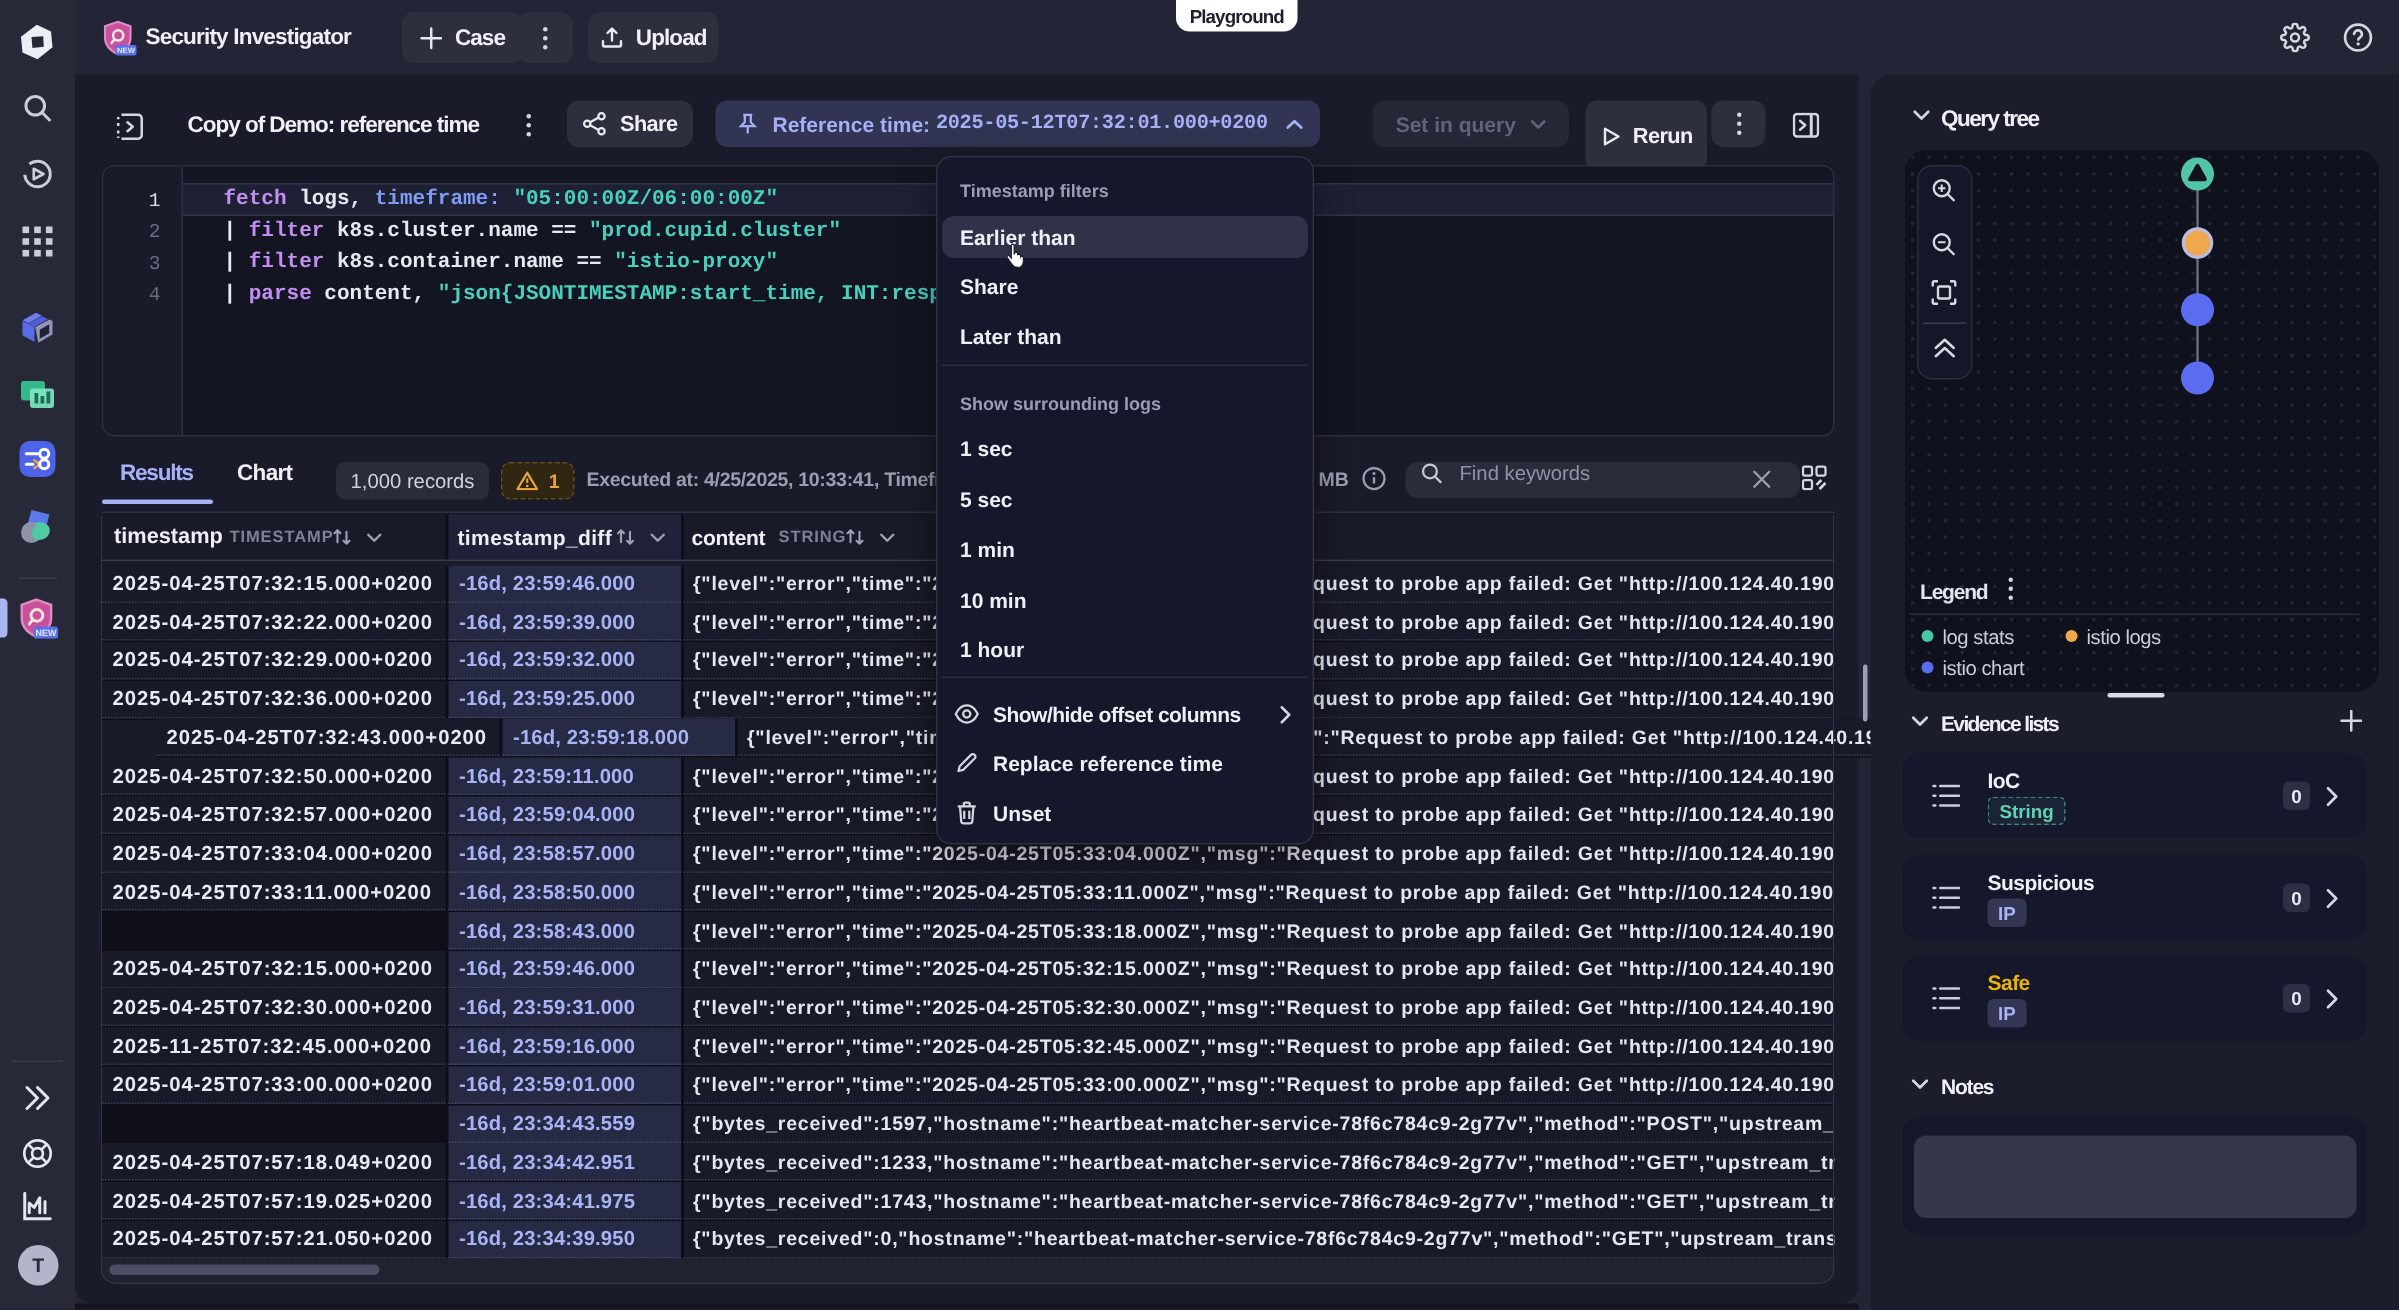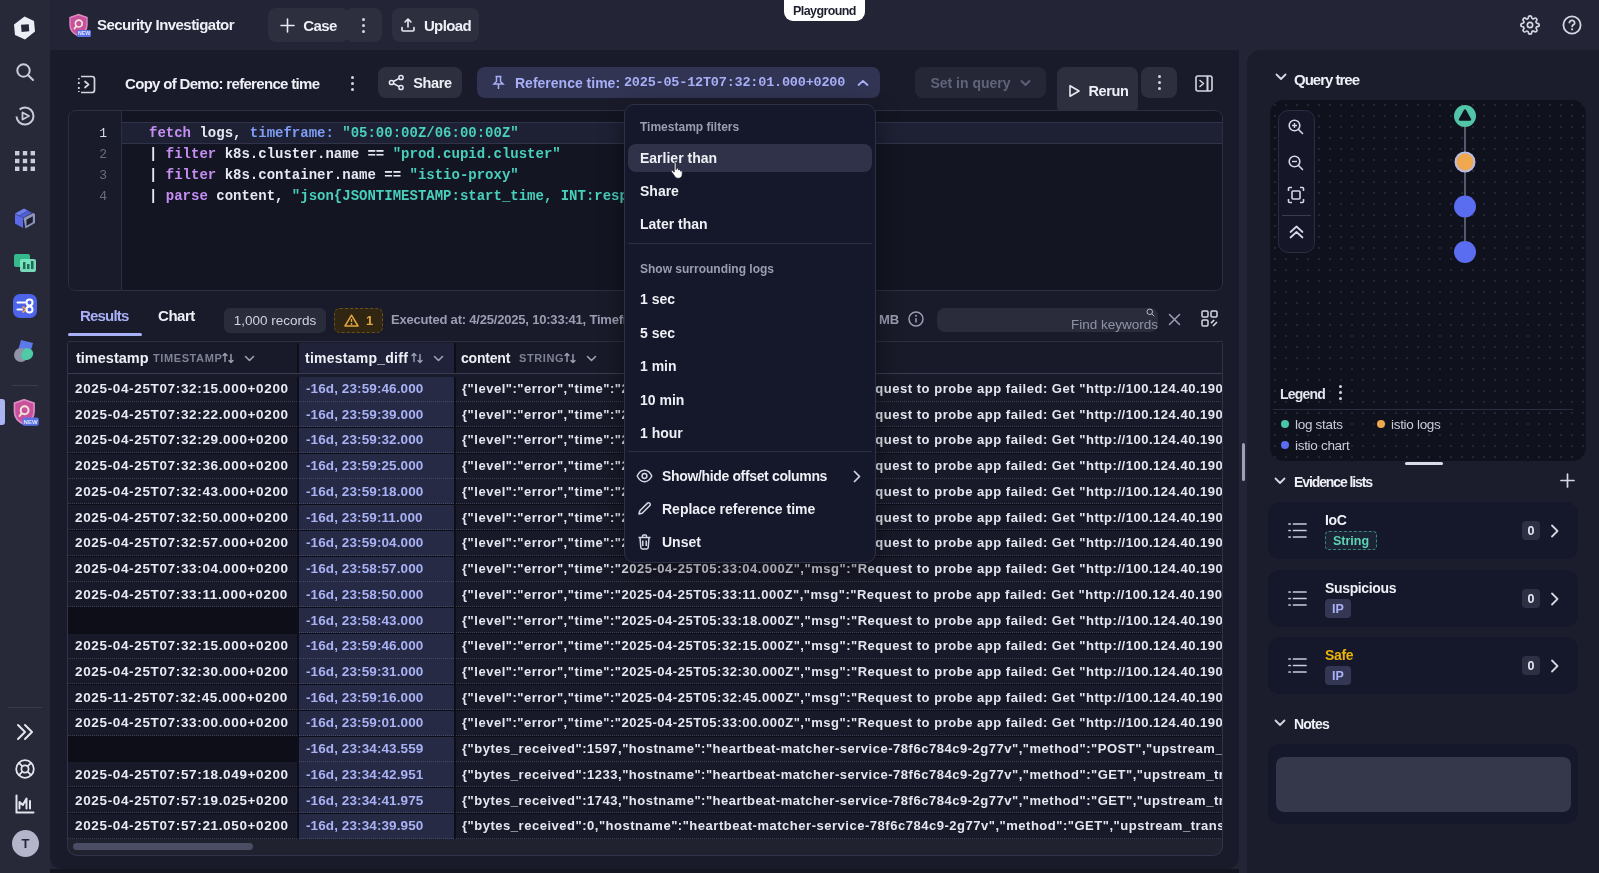--- a/index.html
+++ b/index.html
@@ -211,21 +211,21 @@
       </svg>
   <span style="font-size:13px;font-weight:bold;color:#e4a63e;">1</span>
     </div>
 <div class="abs" style="left:391px;top:312px;width:233px;overflow:hidden;white-space:nowrap;font-size:13px;letter-spacing:-0.2px;color:#9a9eb2;font-weight:bold;">Executed at: 4/25/2025, 10:33:41, Timeframe: 2025-04-25T05:00:00Z</div>
 <div class="abs" style="left:879px;top:312px;font-size:13px;color:#9a9eb2;font-weight:bold;">MB</div>
 <svg class="abs" style="left:908px;top:311px;" width="16" height="16" viewBox="0 0 16 16">
   <circle cx="8" cy="8" r="7" fill="none" stroke="#9a9eb2" stroke-width="1.5"></circle>
   <line x1="8" y1="7.2" x2="8" y2="11.4" stroke="#9a9eb2" stroke-width="1.6"></line>
       <circle cx="8" cy="4.7" r="1" fill="#9a9eb2"></circle>
 </svg>
-<div class="abs" style="left:937px;top:308px;width:221px;height:24px;background:#2a2c3c;border-radius:8px;display:flex;align-items:flex-end;flex-direction:column;">
+<div class="abs" style="left:937px;top:308px;width:263px;height:24px;background:#2a2c3c;border-radius:8px;display:flex;align-items:flex-start;">
   <svg style="margin-left:10px;" width="15" height="15" viewBox="0 0 15 15">
         <circle cx="6.3" cy="6.3" r="4.6" fill="none" stroke="#c5c8d6" stroke-width="1.5"></circle>
         <line x1="9.8" y1="9.8" x2="13.4" y2="13.4" stroke="#c5c8d6" stroke-width="1.5" stroke-linecap="round"></line>
       </svg>
   <span style="margin-left:11px;font-size:13.5px;color:#8f93a8;">Find keywords</span>
     </div>
 <svg class="abs" style="left:1167px;top:312px;" width="15" height="15" viewBox="0 0 15 15">
       <path d="M2.5 2.5 L12.5 12.5 M12.5 2.5 L2.5 12.5" stroke="#9aa0b4" stroke-width="1.5" stroke-linecap="round"></path>
     </svg>
 <svg class="abs" style="left:1201px;top:310px;" width="17" height="17" viewBox="0 0 17 17" fill="none" stroke="#d4d7e2" stroke-width="1.5">
@@ -304,21 +304,21 @@
 <div class="cell c1">
         <span class="ts">2025-04-25T07:32:36.000+0200</span>
       </div>
 <div class="cell c2">
         <span class="td">-16d, 23:59:25.000</span>
       </div>
 <div class="cell c3">
         <span class="tc">{"level":"error","time":"2025-04-25T05:32:36.000Z","msg":"Request to probe app failed: Get "http://100.124.40.190:8081/probe"</span>
       </div>
 </div>
-    <div class="trow" style="top:479.4px;">
+    <div class="trow" style="top:479.4px;margin-left:36px;">
 <div class="cell c1">
         <span class="ts">2025-04-25T07:32:43.000+0200</span>
       </div>
 <div class="cell c2">
         <span class="td">-16d, 23:59:18.000</span>
       </div>
 <div class="cell c3">
         <span class="tc">{"level":"error","time":"2025-04-25T05:32:43.000Z","msg":"Request to probe app failed: Get "http://100.124.40.190:8081/probe"</span>
       </div>
 </div>

